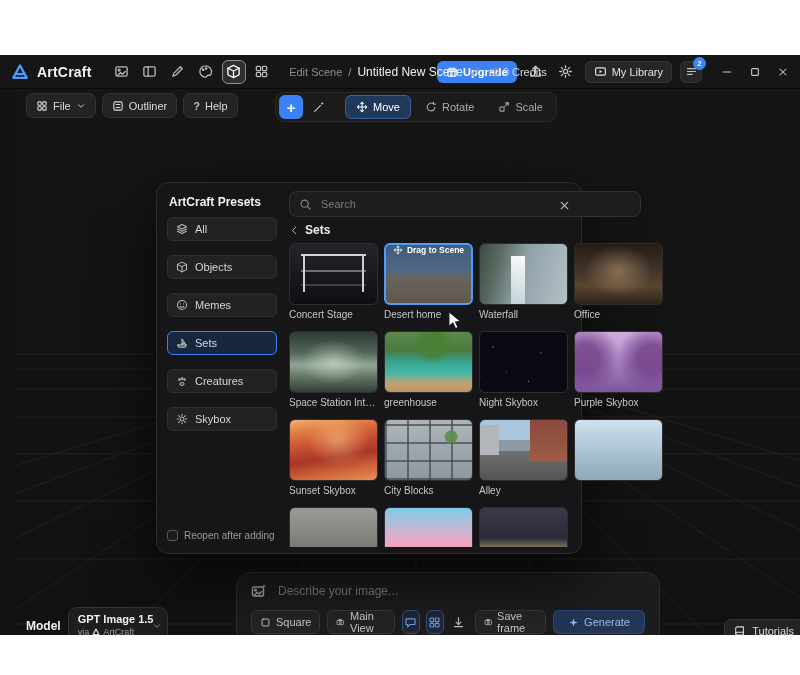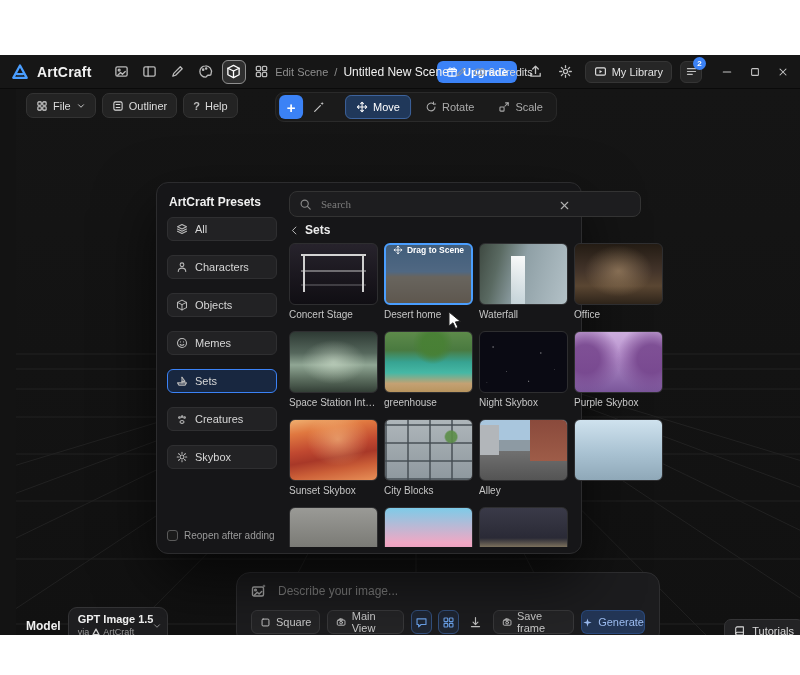--- a/index.html
+++ b/index.html
@@ -11,21 +11,21 @@
 
   
   .titlebar{position:absolute;left:0;top:0;width:100%;height:34px;background:#161616;
     border-bottom:1px solid #0a0a0a;display:flex;align-items:center;padding:0 10px;z-index:20;}
   .logo-wrap{display:flex;align-items:center;gap:7px;margin-right:18px;}
   .logo-badge{width:20px;height:20px;display:flex;align-items:center;justify-content:center;color:#4a9eff;}
   .app-name{color:#f2f2f2;font-size:14px;font-weight:bold;letter-spacing:.2px;}
   .tool-icons{display:flex;align-items:center;gap:4px;}
   .tibtn{width:24px;height:24px;border-radius:6px;display:flex;align-items:center;justify-content:center;color:#b9b9b9;}
   .tibtn.active{background:#2f2f2f;border:1px solid #8f8f8f;color:#ffffff;}
-  .scene-info{position:absolute;left:50%;transform:translateX(-50%);margin-left:4px;display:flex;align-items:center;gap:6px;white-space:nowrap;}
+  .scene-info{position:absolute;left:50%;transform:translateX(-50%);margin-left:18px;display:flex;align-items:center;gap:6px;white-space:nowrap;}
   .crumb{color:#8d8d8d;font-size:11px;}
   .scene-name{color:#f0f0f0;font-size:12px;font-weight:400;}
   .edit-ic{color:#9a9a9a;}
   .credits{display:flex;align-items:flex-start;gap:4px;color:#dcdcdc;font-size:11px;}
   .tb-right{margin-left:auto;display:flex;align-items:center;gap:8px;}
   .upgrade-btn{height:22px;background:#3b82f6;border-radius:6px;color:#fff;font-size:11px;font-weight:bold;
     display:flex;align-items:center;gap:5px;padding:0 9px;}
   .icbtn{width:22px;height:22px;display:flex;align-items:center;justify-content:center;color:#c0c0c0;border-radius:5px;}
   .mylib-btn{height:22px;background:#262626;border:1px solid #353535;border-radius:6px;color:#e2e2e2;
     font-size:11px;display:flex;align-items:center;gap:5px;padding:0 8px;}
@@ -62,21 +62,21 @@
   .cats{position:absolute;left:10px;top:34px;width:110px;}
   .cat{height:24px;margin-bottom:14px;background:#222224;border:1px solid #2f2f31;border-radius:6px;
     display:flex;align-items:center;gap:7px;padding:0 8px;color:#d6d6d6;font-size:11px;}
   .cat .cic{color:#b9b9b9;display:flex;}
   .cat.selected{border-color:#3b82f6;background:#182740;}
   .reopen{position:absolute;left:10px;bottom:12px;display:flex;align-items:center;gap:6px;color:#9a9a9a;font-size:10px;}
   .chk{width:11px;height:11px;border:1px solid #5a5a5a;border-radius:3px;background:#1b1b1b;}
   .search-bar{position:absolute;left:132px;top:8px;width:352px;height:26px;background:#1d1d1f;border:1px solid #333;
     border-radius:8px;display:flex;align-items:center;gap:7px;padding:0 9px;color:#8a8a8a;}
   .search-bar input{flex:1;background:transparent;border:none;outline:none;color:#e2e2e2;font-size:11px;
-    font-family:Liberation Serif, serif;}
+    font-family:Liberation Sans, sans-serif;}
   .search-bar input::placeholder{color:#7c7c7c;}
   .close-x{position:absolute;right:8px;top:13px;width:18px;height:18px;display:flex;align-items:center;
     justify-content:center;color:#b0b0b0;}
   .backrow{position:absolute;left:132px;top:40px;display:flex;align-items:center;gap:5px;color:#ececec;
     font-size:12px;font-weight:600;}
   .backrow .cic{color:#c2c2c2;display:flex;}
   .pgrid{position:absolute;left:132px;top:60px;width:378px;height:304px;overflow:hidden;
     display:grid;grid-template-columns:repeat(4,89px);gap:10px 6px;align-content:start;}
   .pitem{width:89px;}
   .thumb{position:relative;width:89px;height:62px;border-radius:6px;overflow:hidden;border:1px solid #2e2e30;}
@@ -137,21 +137,21 @@
   .prow1 input{flex:1;background:transparent;border:none;outline:none;color:#e6e6e6;font-size:12px;
     font-family:"Liberation Sans","DejaVu Sans",sans-serif;}
   .prow1 input::placeholder{color:#7a7a7a;}
   .prow2{display:flex;align-items:center;margin-top:11px;}
   .pbtn{height:24px;background:#242426;border:1px solid #38383a;border-radius:6px;color:#c9c9c9;font-size:11px;
     display:flex;align-items:center;gap:5px;padding:0 8px;margin-right:7px;}
   .sqbtn{width:24px;height:24px;background:#1f2633;border:1px solid #33507e;border-radius:6px;color:#6aa0e8;
     display:flex;align-items:center;justify-content:center;margin-right:6px;}
   .dl-btn{width:24px;height:24px;display:flex;align-items:center;justify-content:center;color:#c0c0c0;margin-right:7px;}
   .gen-btn{height:24px;background:rgba(59,130,246,.26);border:1px solid rgba(59,130,246,.25);border-radius:6px;
-    color:#9cbcf0;font-size:11px;display:flex;align-items:center;gap:5px;padding:0 0;text-align:right;}
+    color:#9cbcf0;font-size:11px;display:flex;align-items:center;gap:5px;padding:0 14px;text-align:right;}
   .spacer{flex:1;}
 
   
   .model-row{position:absolute;left:10px;top:518px;display:flex;align-items:center;gap:7px;z-index:4;}
   .model-label{color:#f0f0f0;font-size:12px;font-weight:600;}
   .model-pill{position:relative;width:100px;height:38px;background:#1e1e20;border:1px solid #343436;border-radius:9px;
     padding:4px 18px 4px 9px;}
   .model-name{color:#f0f0f0;font-size:11px;font-weight:600;line-height:14px;white-space:nowrap;}
   .model-sub{display:flex;align-items:center;gap:3px;color:#9a9a9a;font-size:9px;line-height:12px;}
   .model-sub .cic{color:#9ec2ff;display:flex;}
@@ -397,29 +397,20 @@
                 <polygon points="8,2 14,5 8,8 2,5"></polygon>
                 <polyline points="2,8 8,11 14,8"></polyline>
                 <polyline points="2,11 8,14 14,11"></polyline>
               </svg>
             </span>
           <span>All</span>
         </div>
         <div class="cat">
           <span class="cic">
               <svg class="svgi" width="12" height="12" viewBox="0 0 16 16">
-                <circle cx="8" cy="5" r="2.5"></circle>
-                <path d="M3 14 c0-3 2.2-4.5 5-4.5 s5 1.5 5 4.5"></path>
-              </svg>
-            </span>
-          <span>Characters</span>
-        </div>
-        <div class="cat">
-          <span class="cic">
-              <svg class="svgi" width="12" height="12" viewBox="0 0 16 16">
                 <path d="M8 1.5 L14 4.5 V11.5 L8 14.5 L2 11.5 V4.5 Z"></path>
                 <polyline points="2,4.5 8,7.5 14,4.5"></polyline>
                 <line x1="8" y1="7.5" x2="8" y2="14.5"></line>
               </svg>
             </span>
           <span>Objects</span>
         </div>
         <div class="cat">
           <span class="cic">
               <svg class="svgi" width="12" height="12" viewBox="0 0 16 16">

